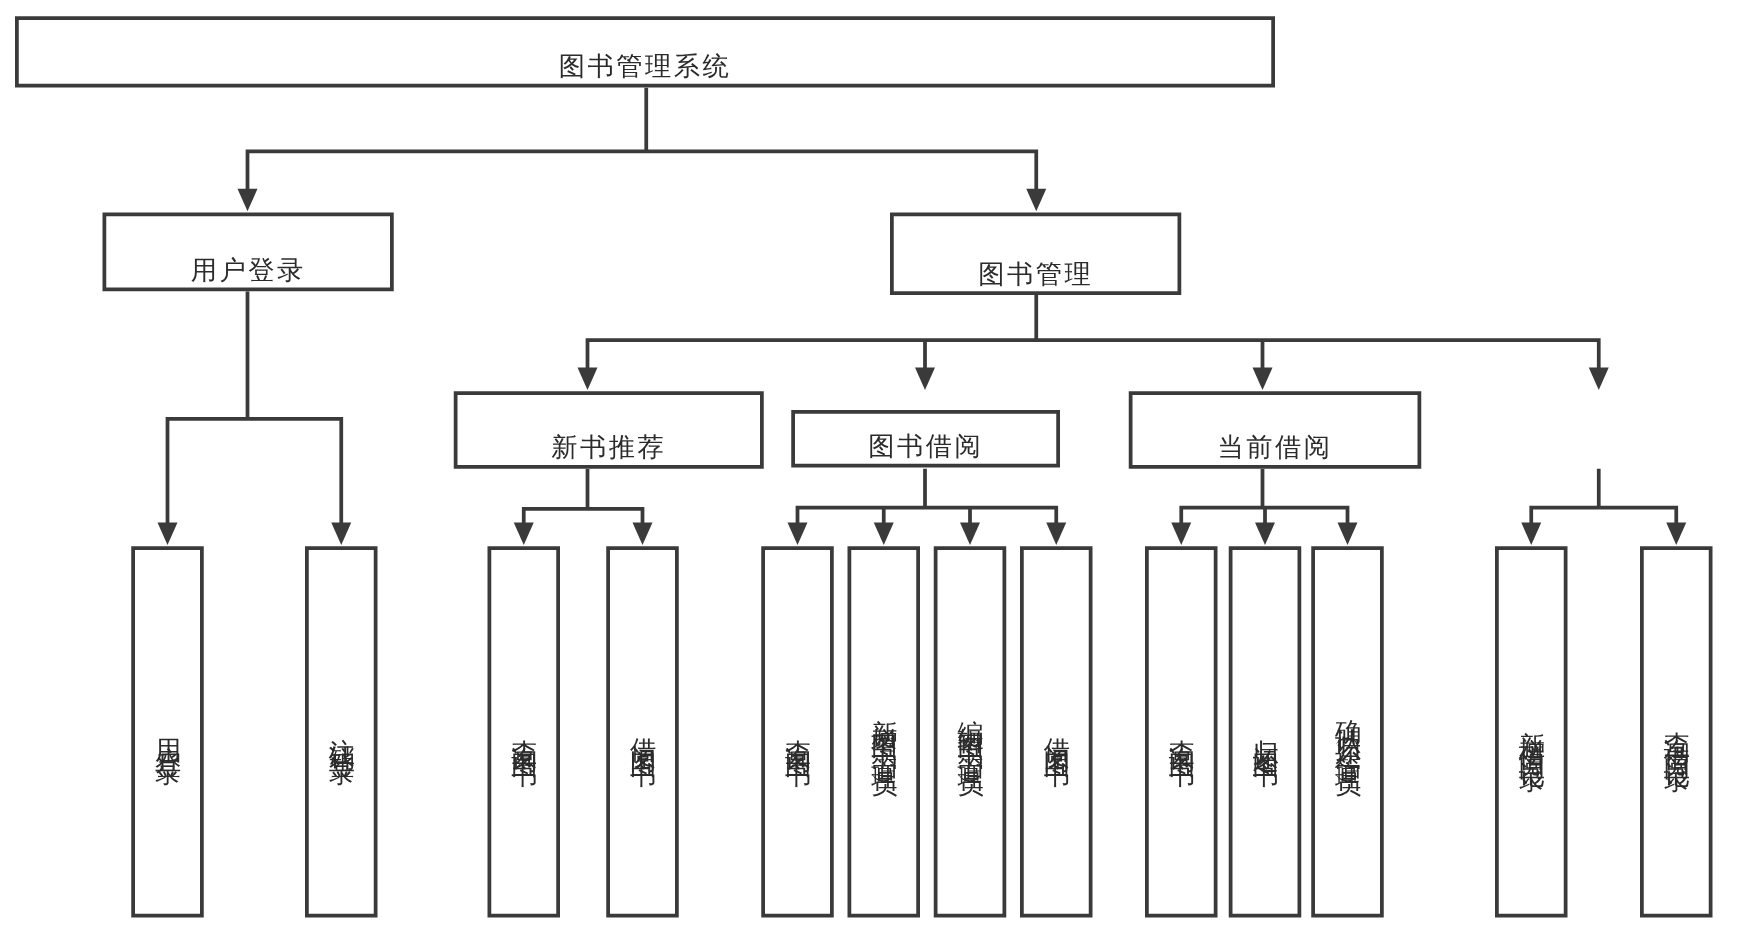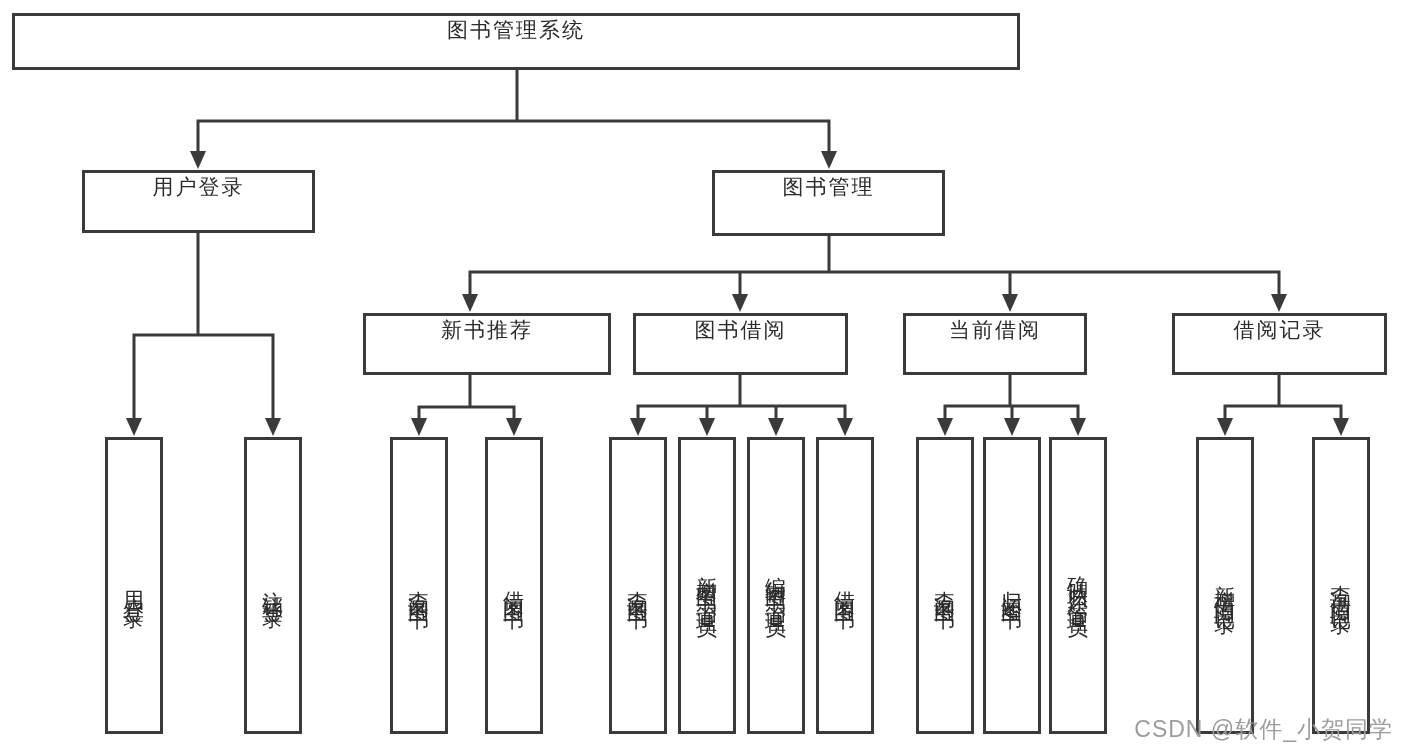--- a/index.html
+++ b/index.html
@@ -20,21 +20,21 @@
     left: 0;
     top: 0;
     z-index: 1;
   }
   .hbox {
     position: absolute;
     box-sizing: border-box;
     border: 3px solid #3a3a3a;
     background: #ffffff;
     display: flex;
-    align-items: flex-start;
+    align-items: flex-end;
     justify-content: center;
     z-index: 2;
   }
   .hbox span {
     font-size: 21px;
     color: #2b2b2b;
     letter-spacing: 2px;
     white-space: nowrap;
   }
   .vbox {
@@ -122,28 +122,25 @@
   <div class="hbox" style="left:82px; top:170px; width:233px; height:63px;">
     <span>用户登录</span>
   </div>
   <div class="hbox" style="left:712px; top:170px; width:233px; height:66px;">
     <span>图书管理</span>
   </div>
 
   <div class="hbox" style="left:363px; top:313px; width:248px; height:62px;">
     <span>新书推荐</span>
   </div>
-  <div class="hbox" style="left:633px; top:313px; width:215px; height:62px;">
+  <div class="hbox" style="left:633px; top:328px; width:215px; height:46px;">
     <span>图书借阅</span>
   </div>
-  <div class="hbox" style="left:903px; top:313px; width:184px; height:62px;">
+  <div class="hbox" style="left:903px; top:313px; width:234px; height:62px;">
     <span>当前借阅</span>
-  </div>
-  <div class="hbox" style="left:1172px; top:313px; width:215px; height:62px;">
-    <span>借阅记录</span>
   </div>
 
   <div class="vbox" style="left:105px;">
     <span>用户登录</span>
   </div>
   <div class="vbox" style="left:244px;">
     <span>注销登录</span>
   </div>
 
   <div class="vbox" style="left:390px;">
@@ -176,15 +173,14 @@
     <span>确认归还（管理员）</span>
   </div>
 
   <div class="vbox" style="left:1196px;">
     <span>新增借阅记录</span>
   </div>
   <div class="vbox" style="left:1312px;">
     <span>查询借阅记录</span>
   </div>
 
-  <div id="watermark">CSDN @软件_小贺同学</div>
 
 </div>
 
 </body></html>

